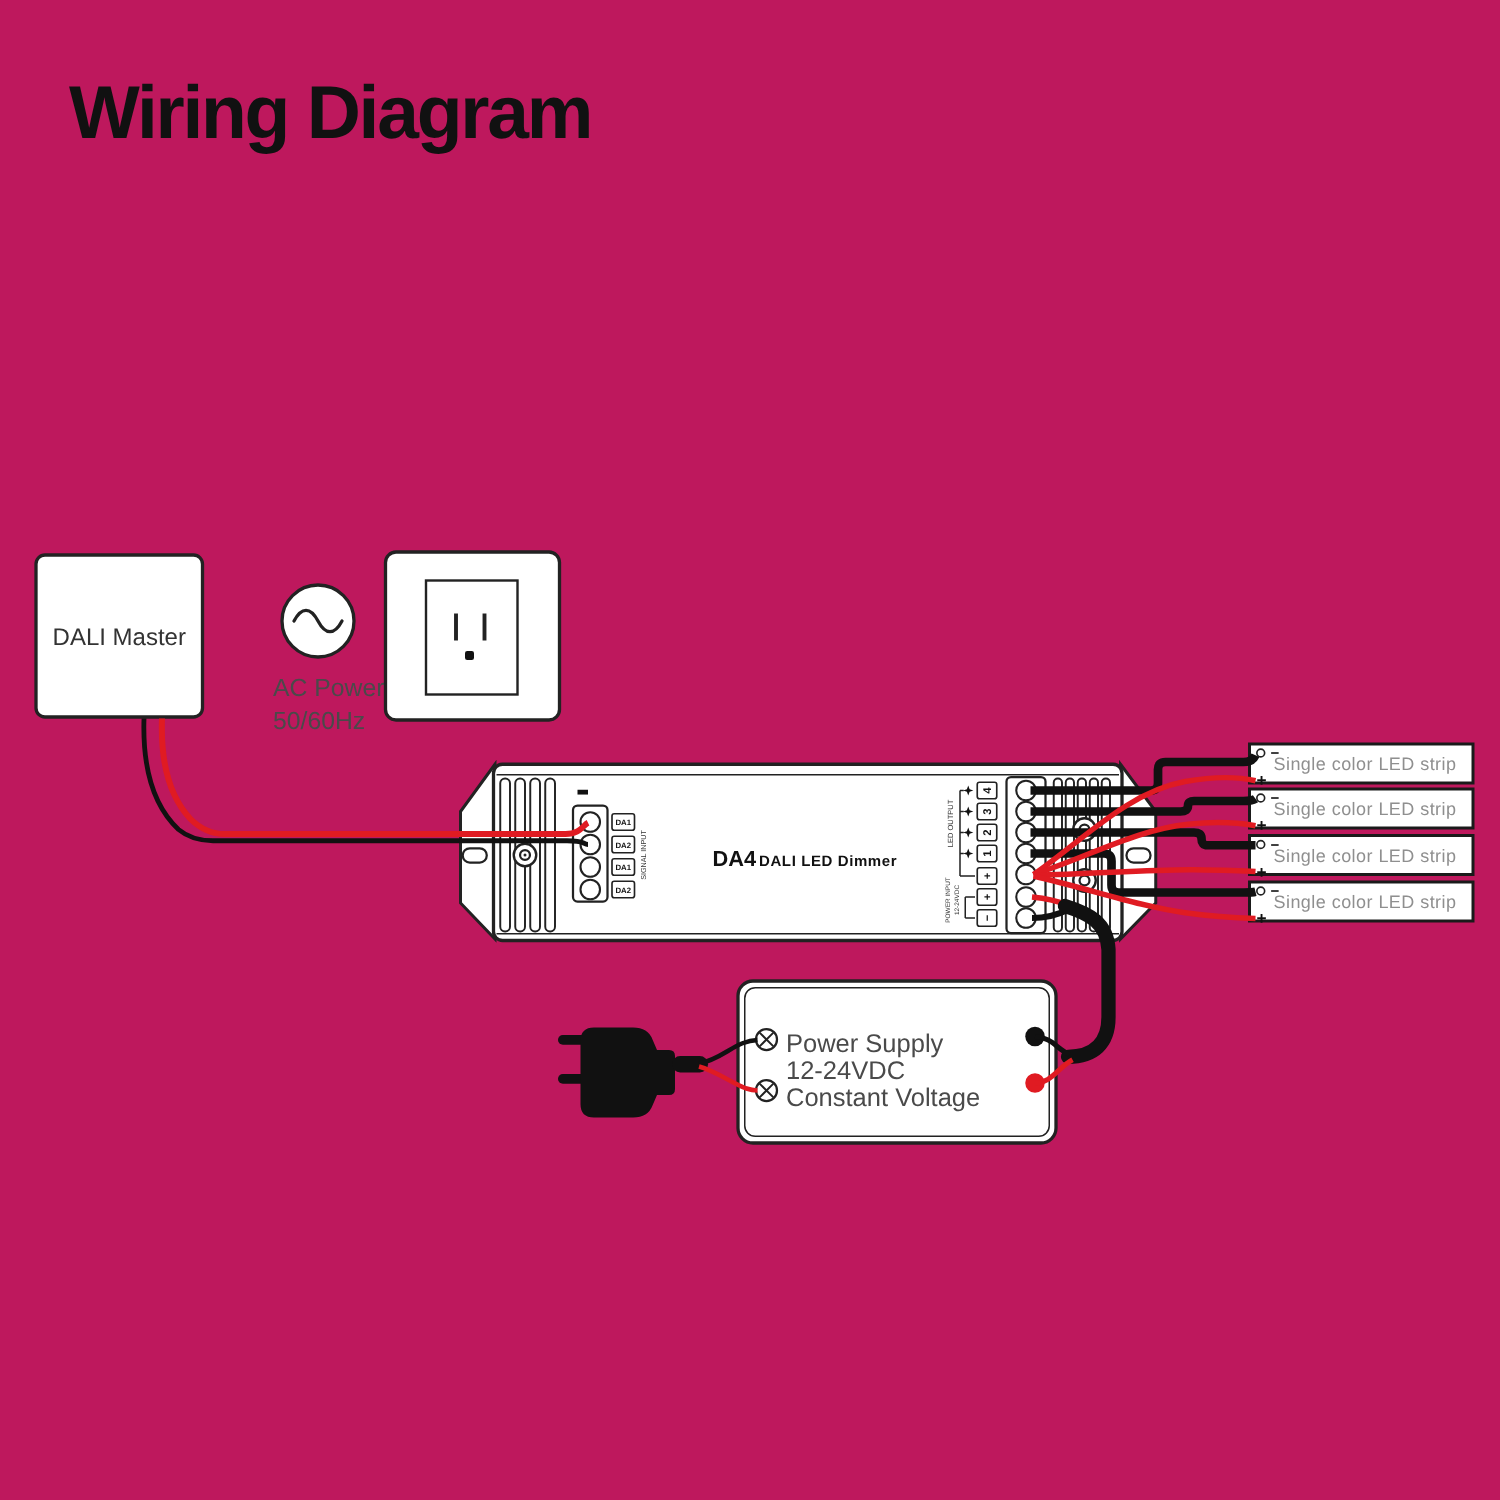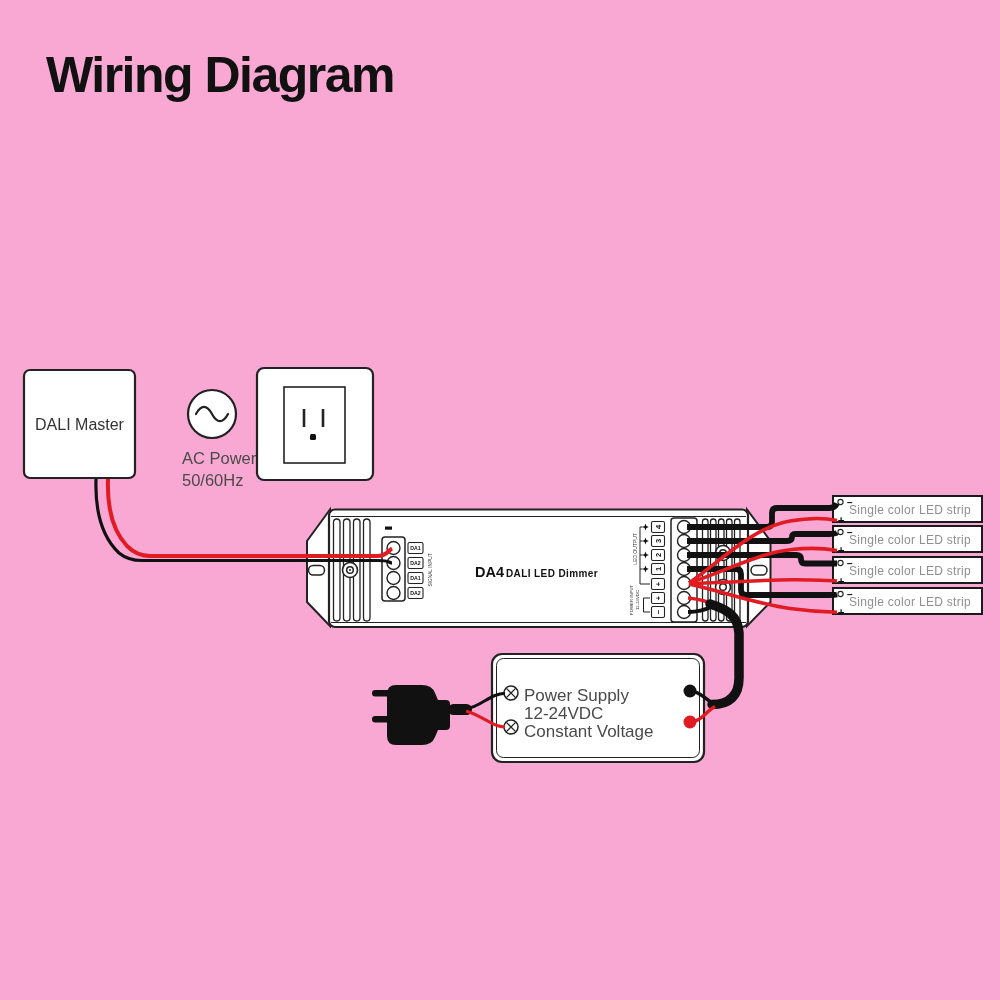--- a/index.html
+++ b/index.html
@@ -1,16 +1,16 @@
 <!DOCTYPE html>
 <html><head>
 <meta charset="utf-8">
 <style>
   html,body{margin:0;padding:0;background:#ffffff;}
-  .stage{position:relative;width:1000px;height:1000px;background:#f9a8d4;overflow:hidden;
+  .stage{position:relative;width:1000px;height:1000px;background:#be185d;overflow:hidden;
          font-family:"Liberation Sans", sans-serif;}
   svg text{font-family:"Liberation Sans", sans-serif;}
 </style>
 </head>
 <body>
 
 <div class="stage">
 <svg width="1000" height="1000" viewBox="0 0 1000 1000">
 
   <text x="46" y="92" font-size="50" font-weight="700" letter-spacing="-1.5" fill="#111">Wiring Diagram</text>

